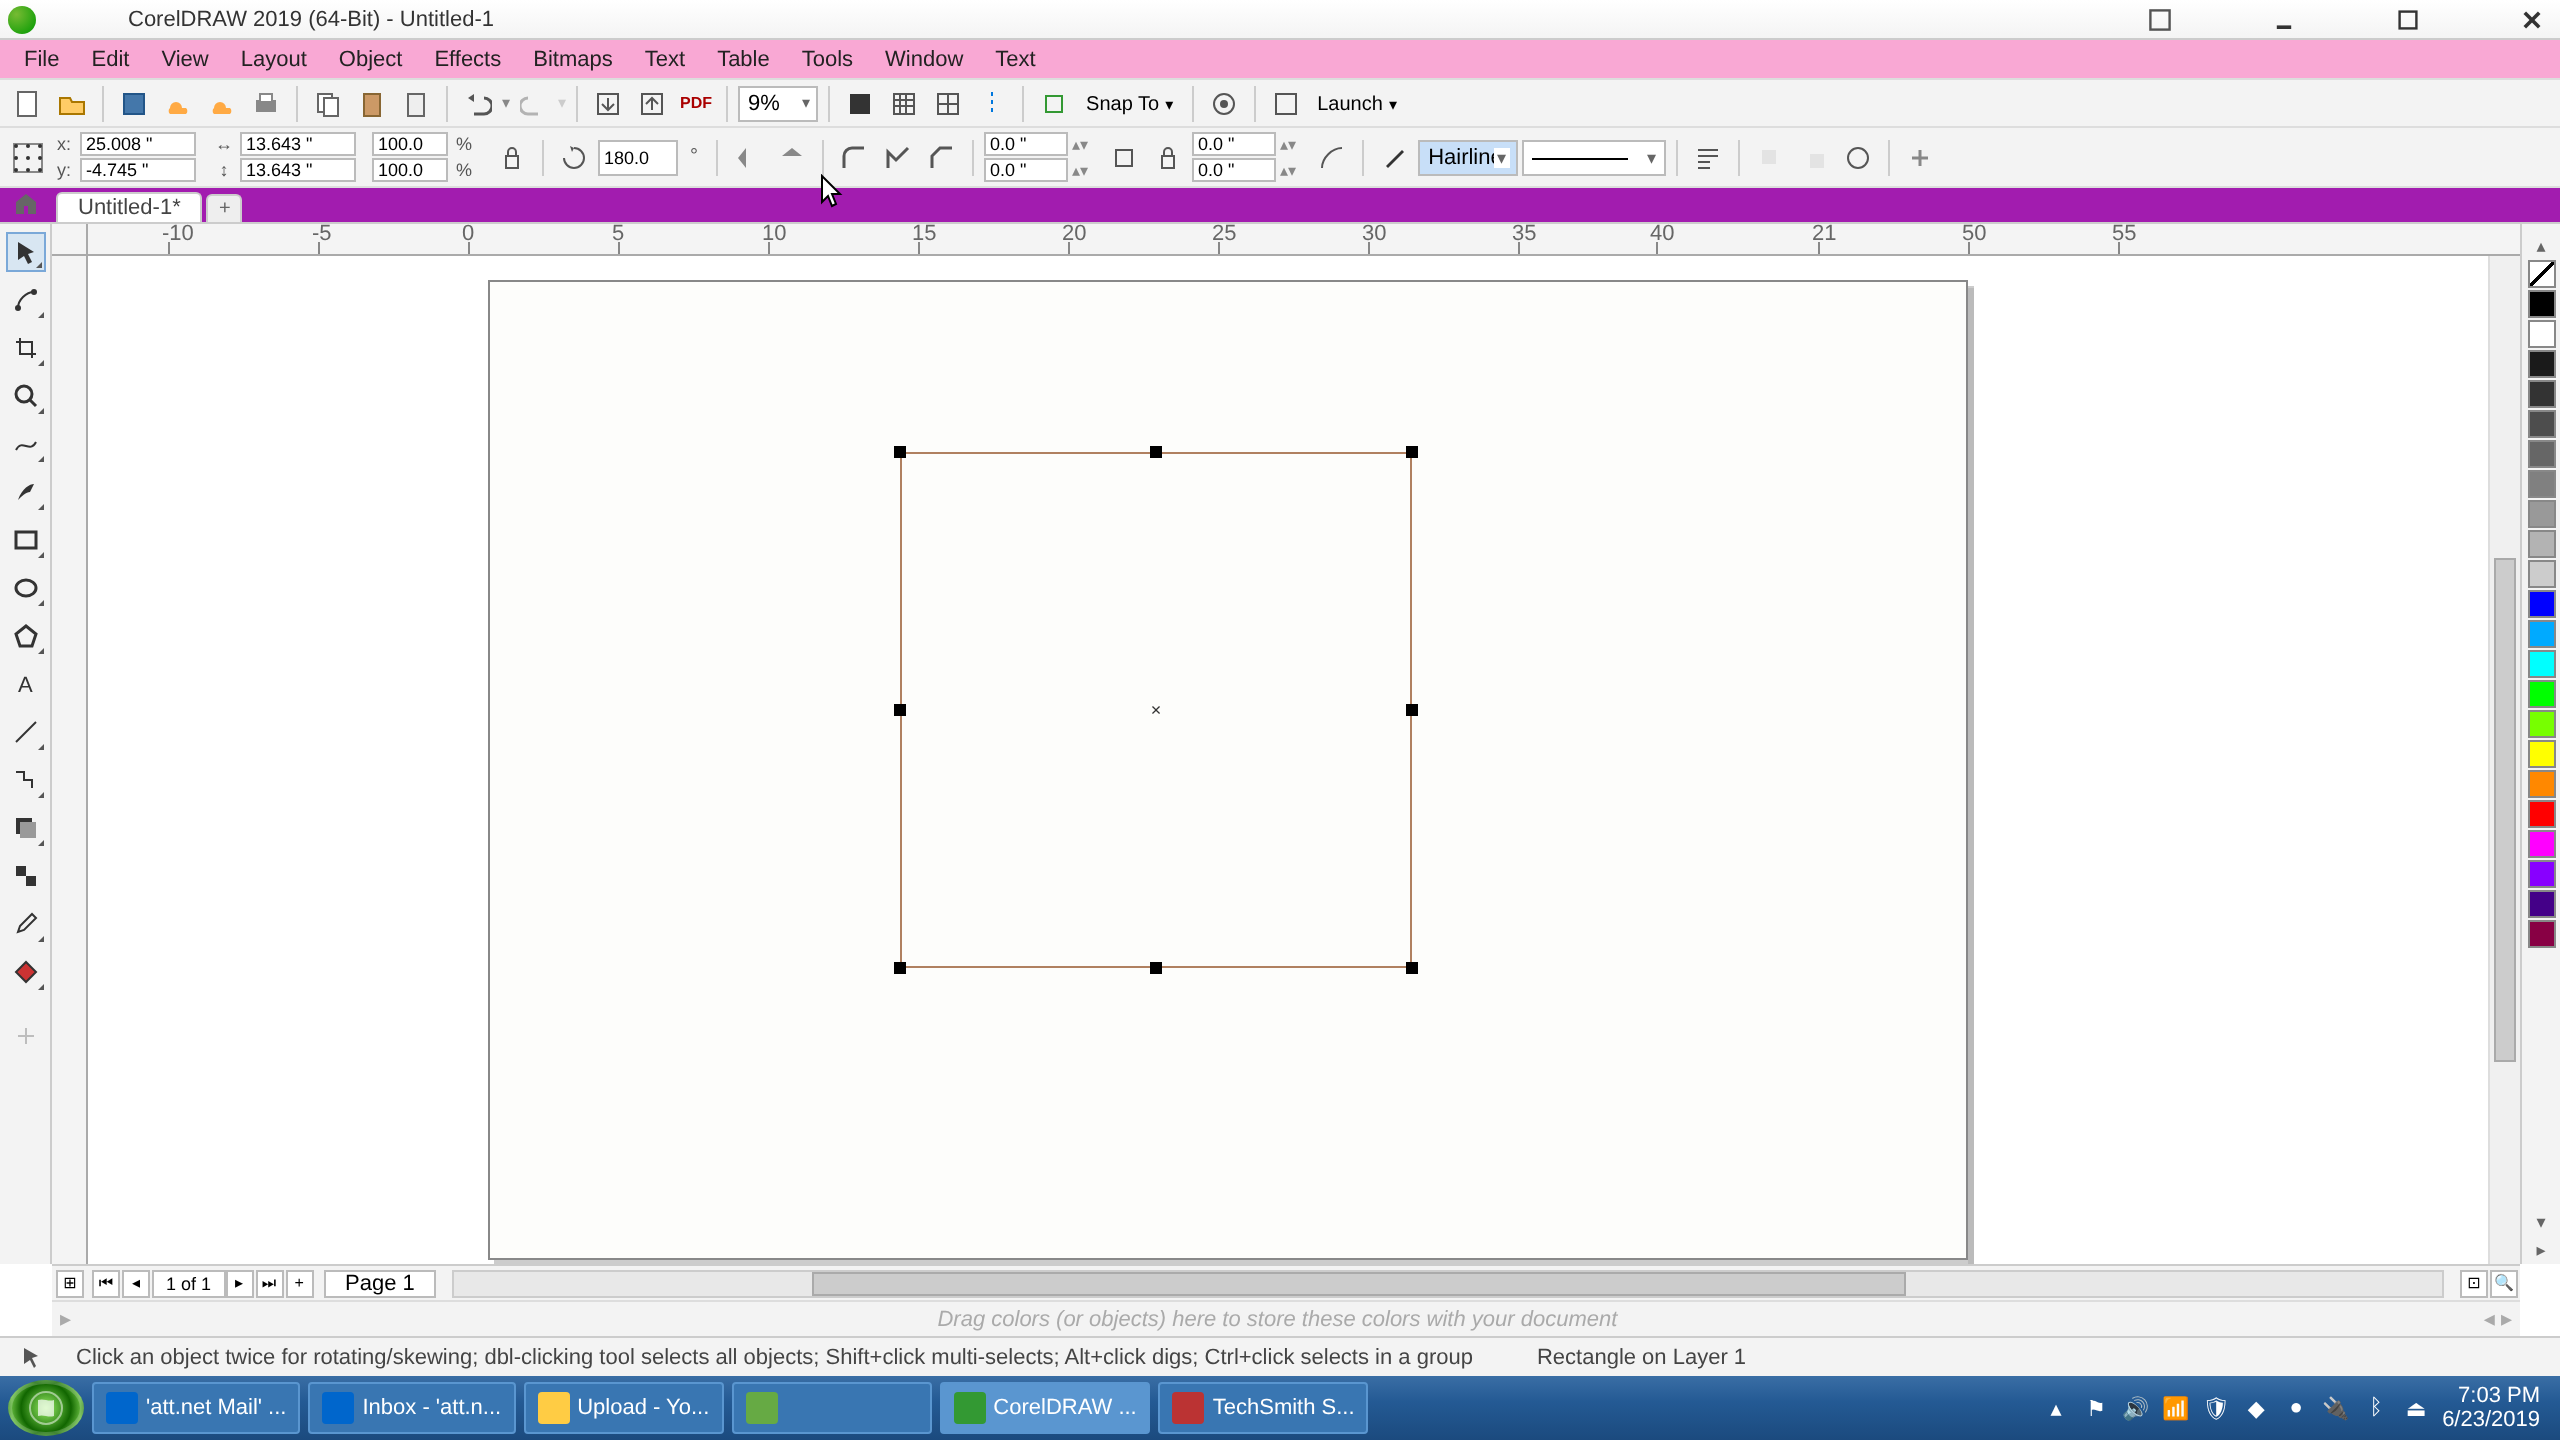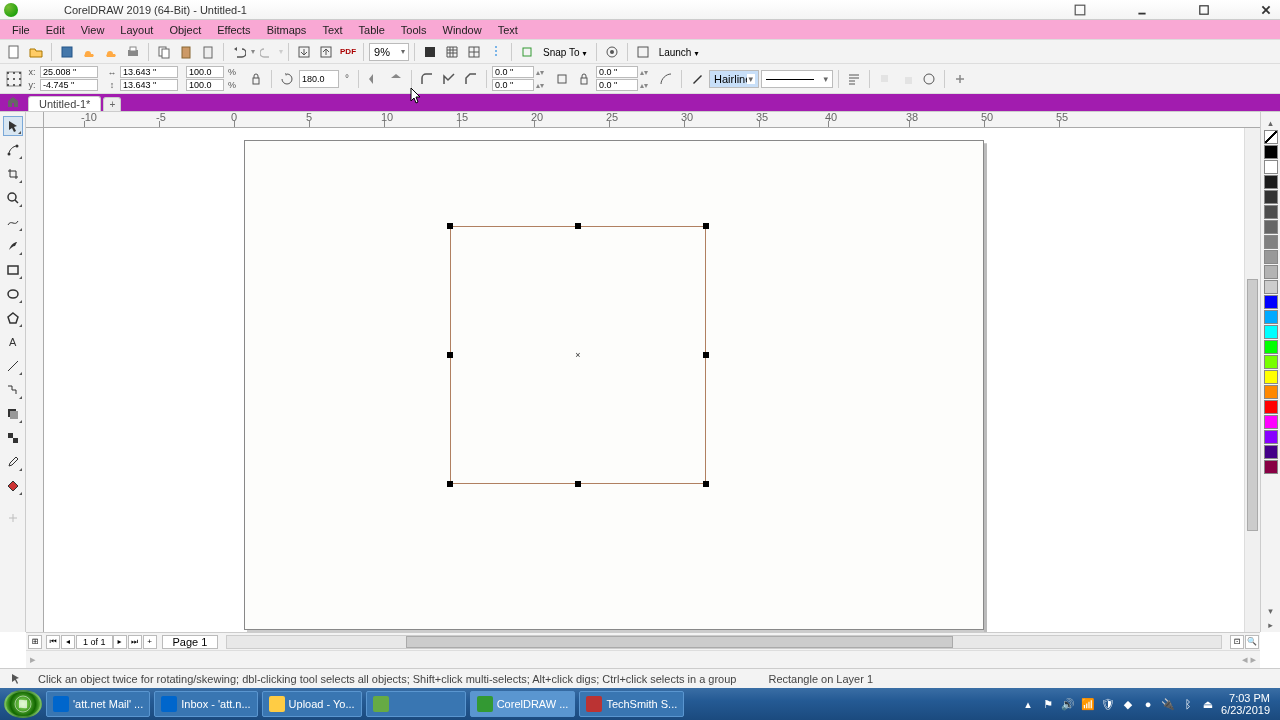--- a/index.html
+++ b/index.html
@@ -578,21 +578,21 @@
       <div class="tick" style="left: 640px;">
         <span>30</span>
       </div>
       <div class="tick" style="left: 715px;">
         <span>35</span>
       </div>
       <div class="tick" style="left: 784px;">
         <span>40</span>
       </div>
       <div class="tick" style="left: 865px;">
-        <span>38</span>
+        <span>21</span>
       </div>
       <div class="tick" style="left: 940px;">
         <span>50</span>
       </div>
       <div class="tick" style="left: 1015px;">
         <span>55</span>
       </div>
     </div>
   <div class="ruler-v"></div>
   <div class="canvas">
@@ -659,20 +659,21 @@
   <div class="pagetab"><span>Page 1</span></div>
   <div class="hscroll">
       <div class="thumb"></div>
     </div>
   <div class="navbtn">⊡</div>
   <div class="navbtn">🔍</div>
 </div>
 
 <div class="docwell">
   <span style="margin-right:auto;margin-left:4px;font-style:normal">▸</span>
+  <span>Drag colors (or objects) here to store these colors with your document</span>
   <span style="margin-left:auto;margin-right:4px;font-style:normal">◂ ▸</span>
 </div>
 
 <div class="statusbar">
   <div class="tbtn">
       <svg width="12" height="12">
         <path d="M2 1l7 4-3 1 2 4-1 1-2-4-3 2z" fill="#555"></path>
       </svg>
     </div>
   <span class="hint">Click an object twice for rotating/skewing; dbl-clicking tool selects all objects; Shift+click multi-selects; Alt+click digs; Ctrl+click selects in a group</span>

